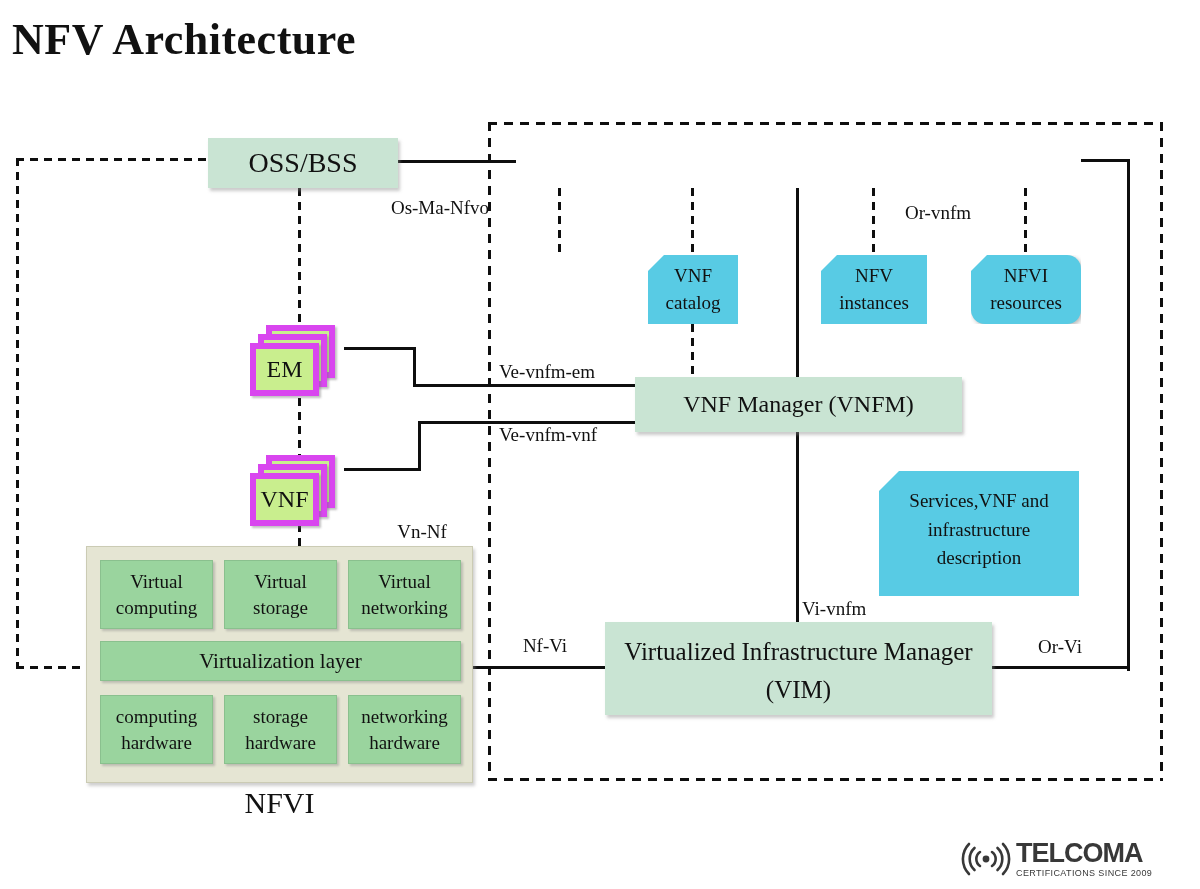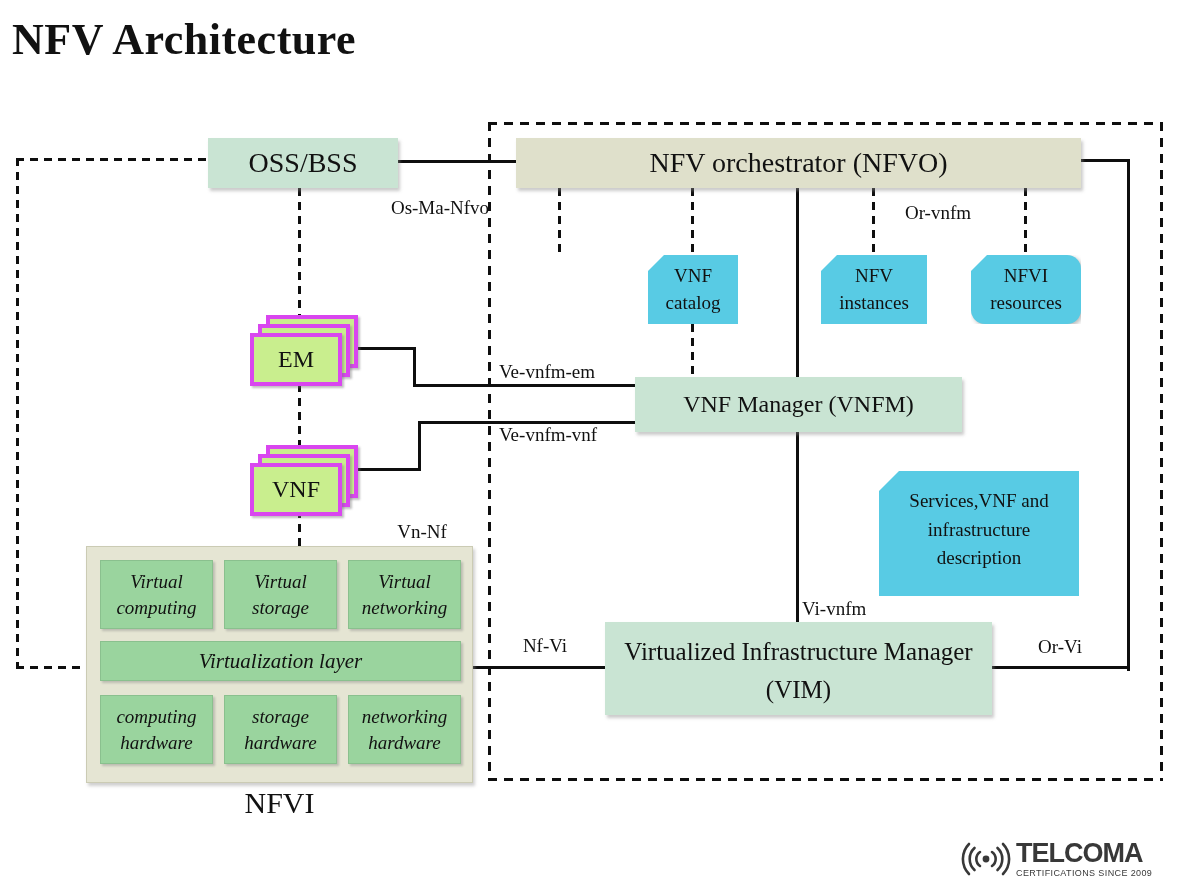--- a/index.html
+++ b/index.html
@@ -22,32 +22,32 @@
   .teal{background:var(--teal,#c9e4d3);}
   .olive{background:var(--olive,#dfe0cb);}
   .title-line{font-size:28px;}
   .blue{position:absolute;z-index:2;background:var(--blue,#58cbe4);
         clip-path:polygon(16px 0,100% 0,100% 100%,0 100%,0 16px);
         filter:drop-shadow(2px 2px 2px rgba(120,120,120,.5));
         font-size:19px;line-height:1.4;text-align:center;
         display:flex;align-items:center;justify-content:center;padding:0 10px;box-sizing:border-box;}
   .services{clip-path:polygon(20px 0,100% 0,100% 100%,0 100%,0 20px);
         align-items:flex-start;padding:16px 24px 0;line-height:1.5;}
-  .sheet{position:absolute;width:92px;height:53px;background:var(--lime,#c9ee8e);
-         border:4px solid #d946ef;box-sizing:border-box;
-         box-shadow:2px 2px 2px rgba(120,120,120,.45);}
+  .sheet{position:absolute;width:69px;height:53px;background:var(--lime,#c9ee8e);
+         border:6px solid #d946ef;box-sizing:border-box;
+         box-shadow:2px 2px 2px rgba(120,120,120,.45);margin-top:10px;}
   .stack{position:absolute;z-index:2;}
   .stack .front{display:flex;align-items:center;justify-content:center;font-size:24px;}
   .nfvi-outer{position:absolute;z-index:2;background:var(--beige,#e5e5d3);
               border:1px solid #cbcbb4;box-sizing:border-box;
               box-shadow:2px 3px 3px rgba(150,150,150,.45);}
   .gcell{position:absolute;background:var(--green,#9ad49e);border:1px solid #8ac08e;
          box-sizing:border-box;box-shadow:2px 2px 2px rgba(130,130,130,.4);
          display:flex;align-items:center;justify-content:center;text-align:center;
-         font-size:19px;line-height:1.35;padding:13px 6px;font-style:italic;}
+         font-size:19px;line-height:1.35;padding:13px 6px;}
   
   .iface{position:absolute;z-index:3;font-size:19px;white-space:nowrap;}
   .big-label{position:absolute;z-index:3;}
   .page-title{position:absolute;left:12px;top:14px;font-size:44px;font-weight:bold;
               letter-spacing:.5px;z-index:3;}
   
   .logo{position:absolute;left:960px;top:838px;display:flex;align-items:center;gap:4px;z-index:3;
         font-family:"Liberation Sans","DejaVu Sans",sans-serif;color:#383838;}
   .logo-name{font-size:27px;font-weight:bold;letter-spacing:-1px;line-height:1;}
   .logo-tag{font-size:9px;letter-spacing:.38px;margin-top:1px;white-space:nowrap;}
@@ -82,21 +82,20 @@
   <div class="h-solid" style="left:473px;top:666px;width:132px;"></div>
   <div class="h-solid" style="left:992px;top:666px;width:138px;"></div>
 
   <div class="v-dash" style="left:558px;top:188px;height:67px;"></div>
   <div class="v-dash" style="left:691px;top:188px;height:67px;"></div>
   <div class="v-dash" style="left:872px;top:188px;height:67px;"></div>
   <div class="v-dash" style="left:1024px;top:188px;height:67px;"></div>
   <div class="v-dash" style="left:691px;top:324px;height:53px;"></div>
 
   <div class="box teal title-line" style="left:208px;top:138px;width:190px;height:50px;line-height:50px;">OSS/BSS</div>
-  <div class="box olive title-line" style="left:516px;top:138px;width:565px;height:50px;line-height:50px;">NFV orchestrator (NFVO)</div>
 
   <div class="blue" style="left:648px;top:255px;width:90px;height:69px;">VNF catalog</div>
   <div class="blue" style="left:821px;top:255px;width:106px;height:69px;">NFV instances</div>
   <div class="blue" style="left:971px;top:255px;width:110px;height:69px;border-radius:14px;">NFVI resources</div>
 
   <div class="stack" style="left:250px;top:315px;width:106px;height:71px;">
     <div class="sheet" style="left:16px;top:0;"></div>
     <div class="sheet" style="left:8px;top:9px;"></div>
     <div class="sheet front" style="left:0;top:18px;">EM</div>
   </div>

